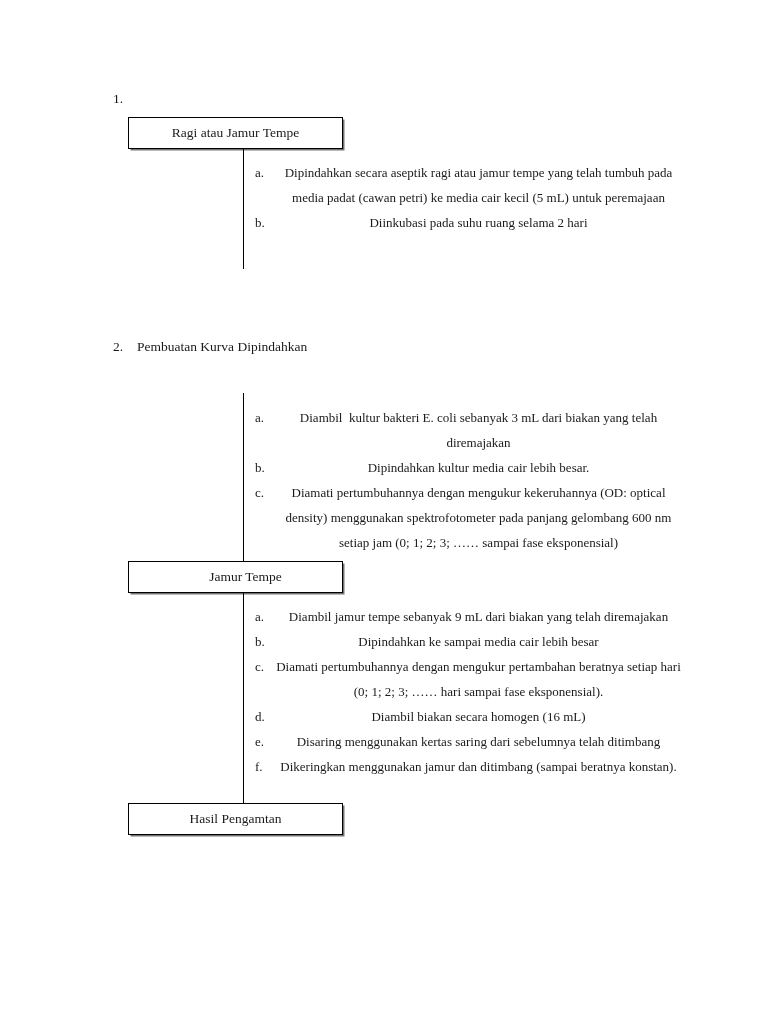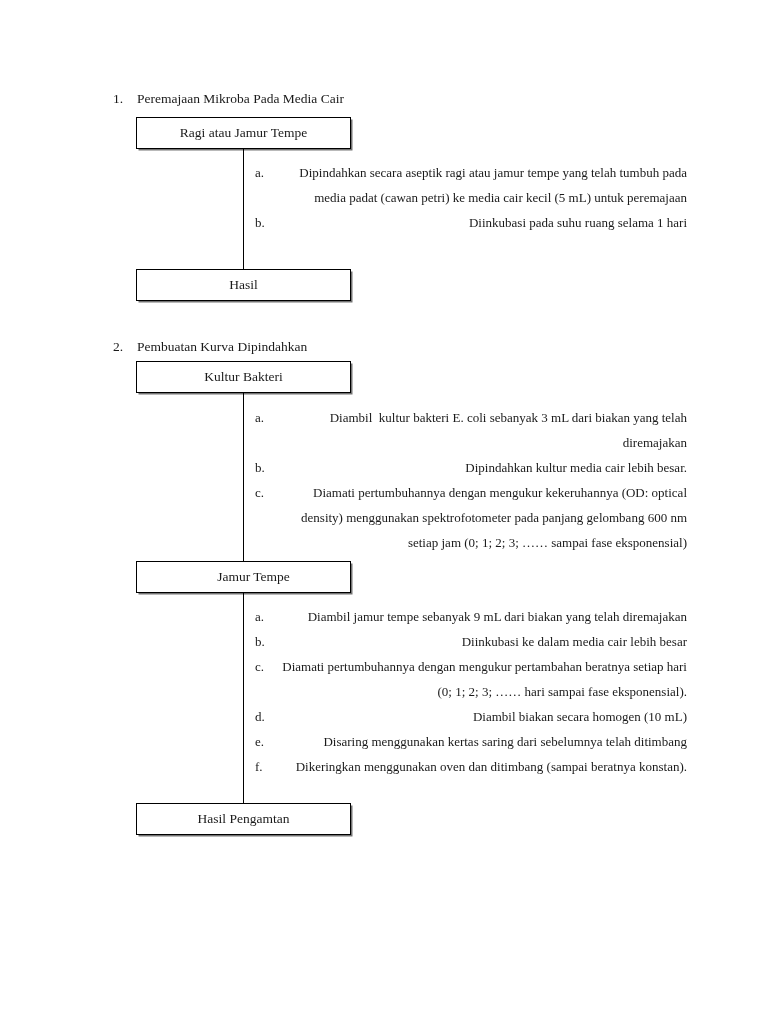--- a/index.html
+++ b/index.html
@@ -31,21 +31,21 @@
     width: 24px;
     flex: 0 0 24px;
   }
   .section-heading .title {
     flex: 0 0 auto;
   }
 
   
   .box {
     position: absolute;
-    left: 136px;
+    left: 128px;
     width: 215px;
     height: 32px;
     box-sizing: border-box;
     border: 1.4px solid #000000;
     background: #ffffff;
     display: flex;
     align-items: center;
     justify-content: center;
     font-size: 13.5px;
     line-height: 1;
@@ -76,63 +76,56 @@
   .step {
     display: flex;
     align-items: flex-start;
   }
   .step .marker {
     flex: 0 0 15px;
     width: 15px;
   }
   .step .text {
     flex: 1 1 auto;
-    text-align: right;
+    text-align: center;
     white-space: pre-wrap;
   }
 </style>
 </head>
 <body>
 
 <div class="page">
 
   <div class="section-heading" style="left:113px; top:91px;">
     <span class="num">1.</span>
-    <span class="title">Peremajaan Mikroba Pada Media Cair</span>
   </div>
 
   <div class="box" style="top:117px;">
     <span class="box-label">Ragi atau Jamur Tempe</span>
   </div>
 
   <div class="connector" style="top:149px; height:120px;"></div>
 
   <div class="steps" style="top:161px;">
     <div class="step">
       <span class="marker">a.</span>
       <span class="text">Dipindahkan secara aseptik ragi atau jamur tempe yang telah tumbuh pada media padat (cawan petri) ke media cair kecil (5 mL) untuk peremajaan</span>
     </div>
     <div class="step">
       <span class="marker">b.</span>
-      <span class="text">Diinkubasi pada suhu ruang selama 1 hari</span>
+      <span class="text">Diinkubasi pada suhu ruang selama 2 hari</span>
     </div>
   </div>
 
-  <div class="box" style="top:269px;">
-    <span class="box-label">Hasil</span>
-  </div>
 
   <div class="section-heading" style="left:113px; top:339px;">
     <span class="num">2.</span>
     <span class="title">Pembuatan Kurva Dipindahkan</span>
   </div>
 
-  <div class="box" style="top:361px;">
-    <span class="box-label">Kultur Bakteri</span>
-  </div>
 
   <div class="connector" style="top:393px; height:168px;"></div>
 
   <div class="steps" style="top:406px;">
     <div class="step">
       <span class="marker">a.</span>
       <span class="text">Diambil  kultur bakteri E. coli sebanyak 3 mL dari biakan yang telah diremajakan</span>
     </div>
     <div class="step">
       <span class="marker">b.</span>
@@ -150,37 +143,37 @@
 
   <div class="connector" style="top:593px; height:210px;"></div>
 
   <div class="steps" style="top:605px;">
     <div class="step">
       <span class="marker">a.</span>
       <span class="text">Diambil jamur tempe sebanyak 9 mL dari biakan yang telah diremajakan</span>
     </div>
     <div class="step">
       <span class="marker">b.</span>
-      <span class="text">Diinkubasi ke dalam media cair lebih besar</span>
+      <span class="text">Dipindahkan ke sampai media cair lebih besar</span>
     </div>
     <div class="step">
       <span class="marker">c.</span>
       <span class="text">Diamati pertumbuhannya dengan mengukur pertambahan beratnya setiap hari (0; 1; 2; 3; …… hari sampai fase eksponensial).</span>
     </div>
     <div class="step">
       <span class="marker">d.</span>
-      <span class="text">Diambil biakan secara homogen (10 mL)</span>
+      <span class="text">Diambil biakan secara homogen (16 mL)</span>
     </div>
     <div class="step">
       <span class="marker">e.</span>
       <span class="text">Disaring menggunakan kertas saring dari sebelumnya telah ditimbang</span>
     </div>
     <div class="step">
       <span class="marker">f.</span>
-      <span class="text">Dikeringkan menggunakan oven dan ditimbang (sampai beratnya konstan).</span>
+      <span class="text">Dikeringkan menggunakan jamur dan ditimbang (sampai beratnya konstan).</span>
     </div>
   </div>
 
   <div class="box" style="top:803px;">
     <span class="box-label">Hasil Pengamtan</span>
   </div>
 
 </div>
 
 </body></html>

